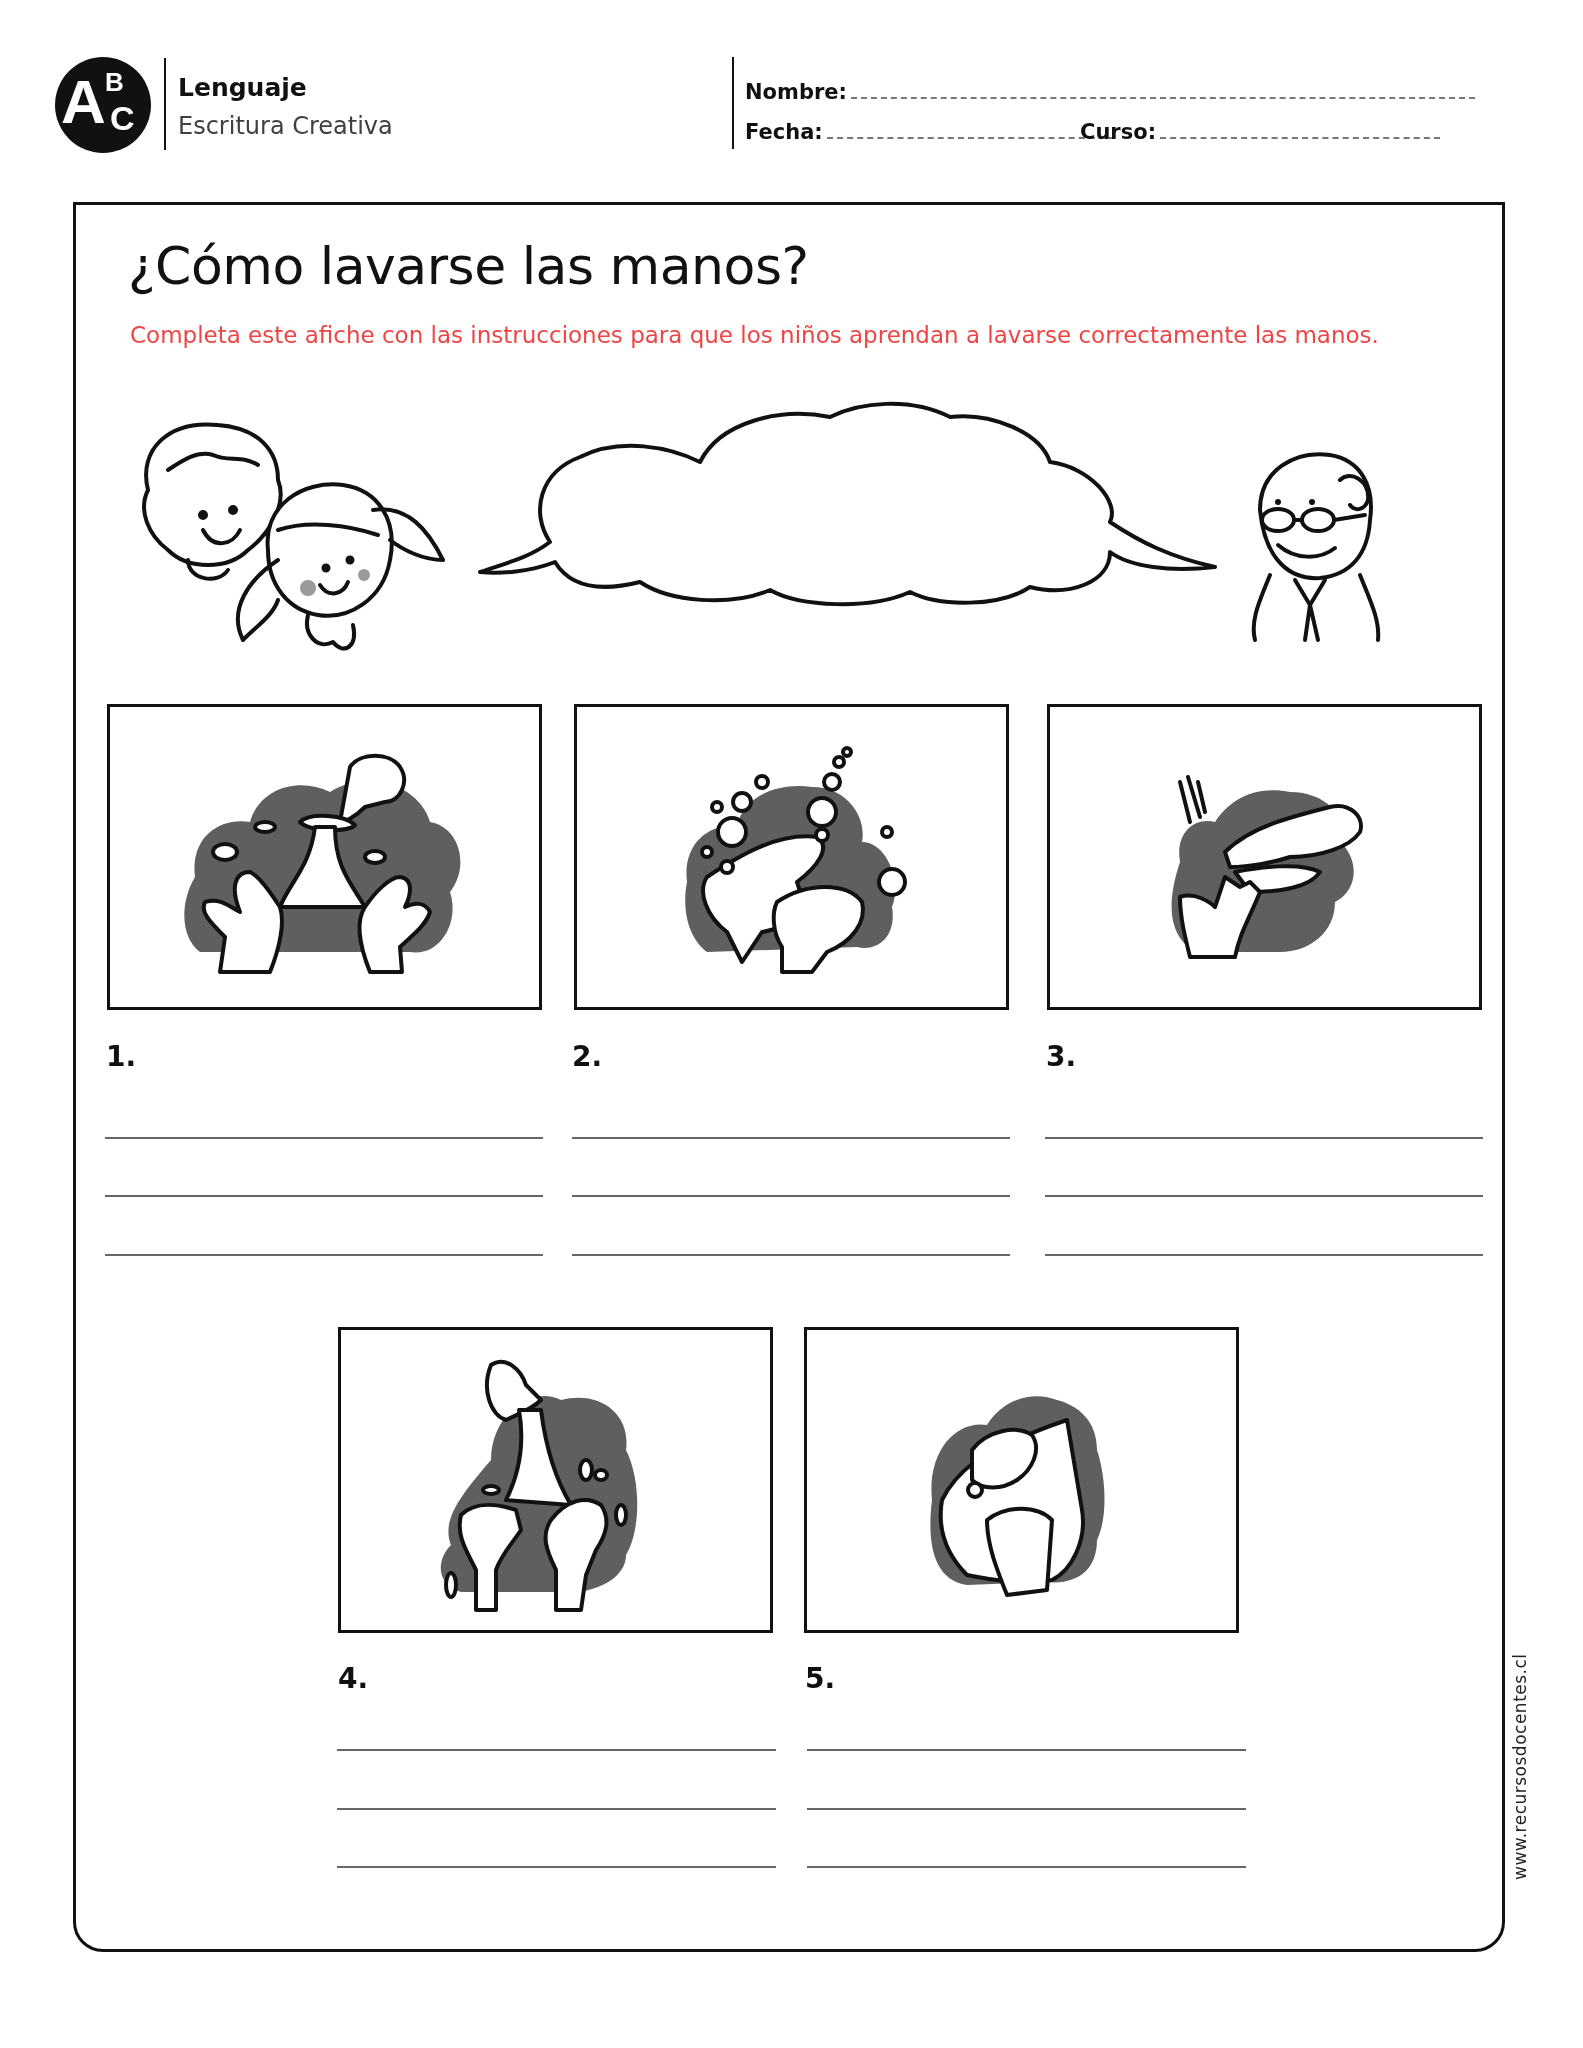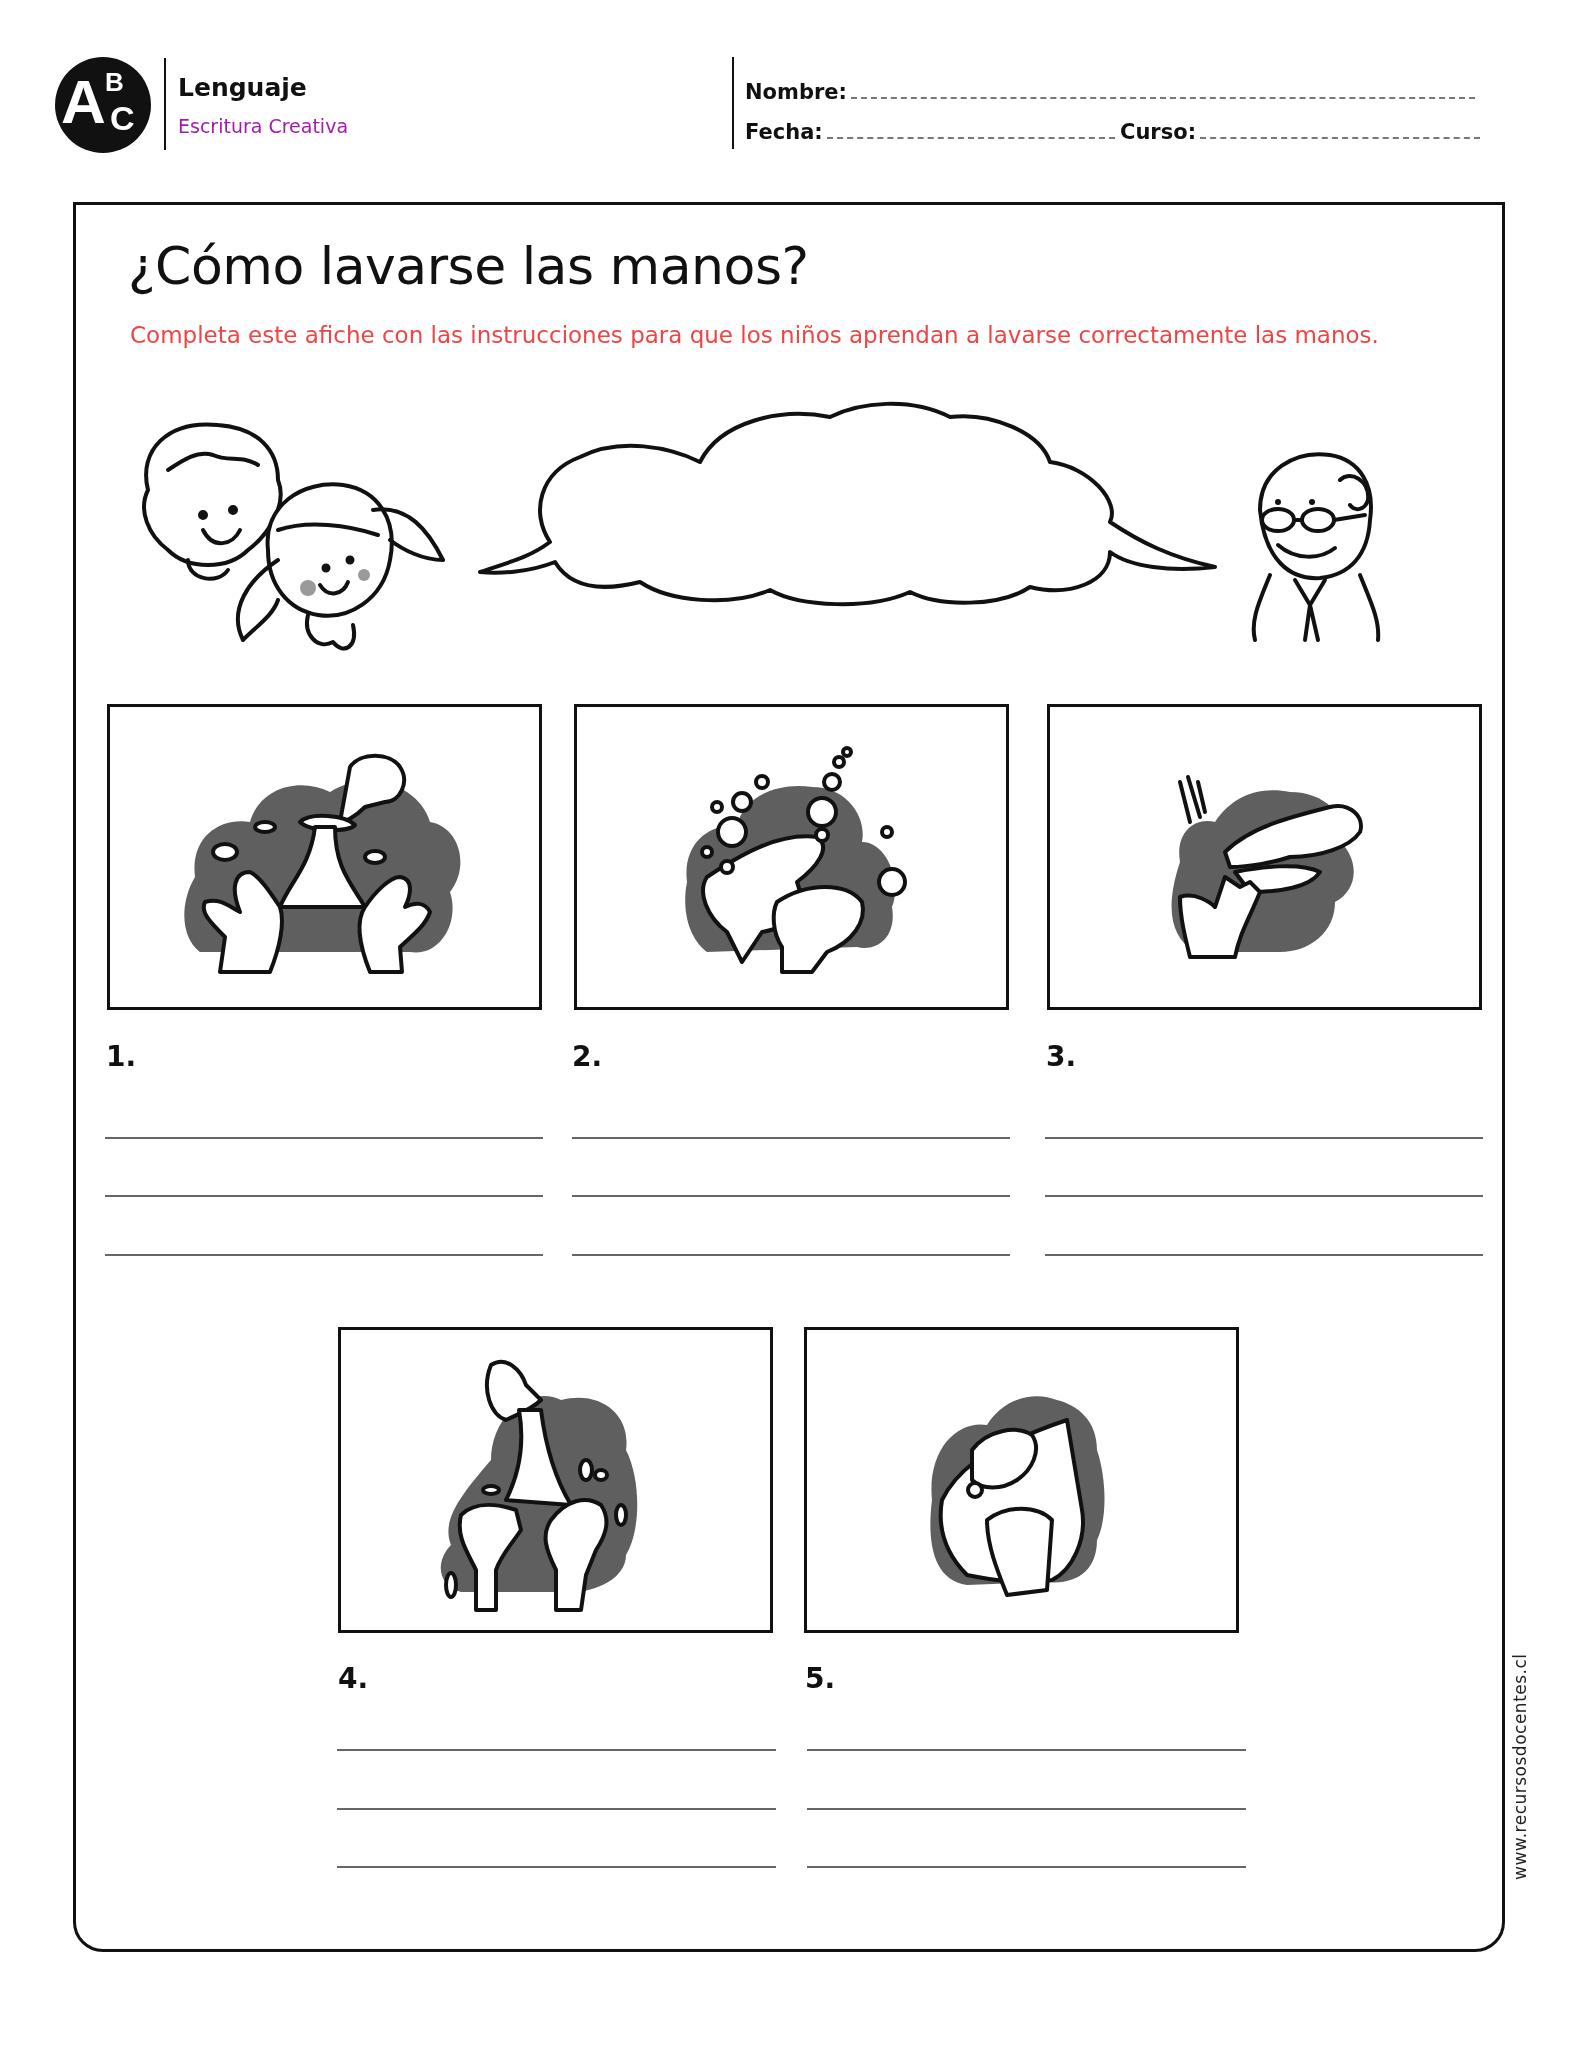--- a/index.html
+++ b/index.html
@@ -6,21 +6,21 @@
     body { width:1583px; height:2048px; position:relative; overflow:hidden; font-family:"DejaVu Sans", sans-serif; color:#111; }
     .abs { position:absolute; }
     
     .logo { left:55px; top:57px; width:96px; height:96px; border-radius:50%; background:#111; }
     .logo span { position:absolute; color:#fff; font-family:"Liberation Sans", sans-serif; font-weight:bold; }
     .logo .a { left:6px; top:14px; font-size:62px; line-height:62px; }
     .logo .b { left:50px; top:12px; font-size:26px; line-height:26px; }
     .logo .c { left:55px; top:44px; font-size:34px; line-height:34px; }
     .vdiv { width:2px; background:#111; }
     .subject { left:178px; top:70px; font-size:25px; font-weight:bold; font-family:"DejaVu Sans", sans-serif; line-height:36px; }
-    .subsubject { left:178px; top:114px; font-size:19px; font-family:"DejaVu Sans", sans-serif; line-height:24px; color:#a21caf; }
+    .subsubject { left:178px; top:114px; font-size:24px; font-family:"DejaVu Sans", sans-serif; line-height:24px; color:#404040; }
     .field-row { display:flex; align-items:flex-end; font-weight:bold; font-size:21px; font-family:"DejaVu Sans", sans-serif; }
     .dash { border-bottom:2px dashed #777; height:0; margin-bottom:5px; margin-left:4px; }
     
     .frame { left:73px; top:202px; width:1432px; height:1750px; border:3px solid #111; border-radius:0 0 30px 30px; box-sizing:border-box; }
     .title { left:128px; top:236px; font-size:52px; font-weight:normal; font-family:"DejaVu Sans", sans-serif; letter-spacing:-0.5px; }
     .instr { left:130px; top:318px; width:1346px; font-size:23px; line-height:34px; text-align:justify; text-align-last:left; font-family:"DejaVu Sans", sans-serif; color:#ef4444; }
     .bubble-text { left:560px; top:458px; width:560px; text-align:center; font-family:"DejaVu Sans", sans-serif; font-size:34px; line-height:52px; color:#222; font-weight:300; }
     .pic { border:3px solid #111; box-sizing:border-box; background:#fff; overflow:hidden; }
     .num { font-size:28px; font-weight:bold; font-family:"DejaVu Sans", sans-serif; }
     .wline { height:2px; background:#666; }
@@ -40,21 +40,21 @@
 
 <div class="abs vdiv" style="left:732px; top:57px; height:92px;"></div>
 <div class="abs field-row" style="left:745px; top:56px; width:730px;margin-top:24px;">
   <span>Nombre:</span>
   <span class="dash" style="flex:1;"></span>
 </div>
 <div class="abs field-row" style="left:745px; top:120px; width:370px;">
   <span>Fecha:</span>
   <span class="dash" style="flex:1;"></span>
 </div>
-<div class="abs field-row" style="left:1120px; top:120px; width:360px;">
+<div class="abs field-row" style="left:1080px; top:120px; width:360px;">
   <span>Curso:</span>
   <span class="dash" style="flex:1;"></span>
 </div>
 
 <div class="abs frame"></div>
 <div class="abs title">¿Cómo lavarse las manos?</div>
 <div class="abs instr">Completa este afiche con las instrucciones para que los niños aprendan a lavarse correctamente las manos.</div>
 
 <svg class="abs" style="left:128px; top:410px;" width="330" height="260" viewBox="0 0 330 260">
   <g fill="#fff" stroke="#111" stroke-width="4" stroke-linecap="round" stroke-linejoin="round">

